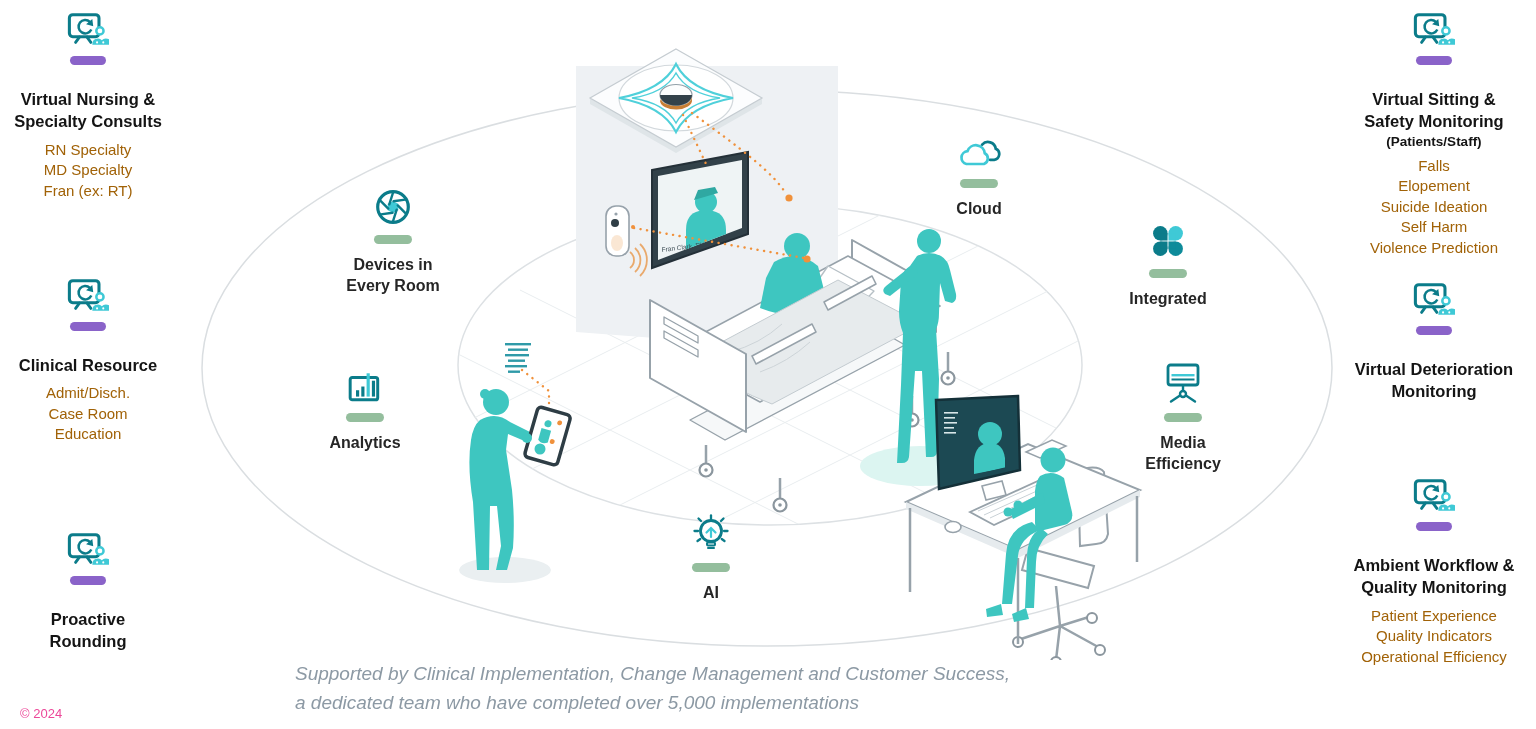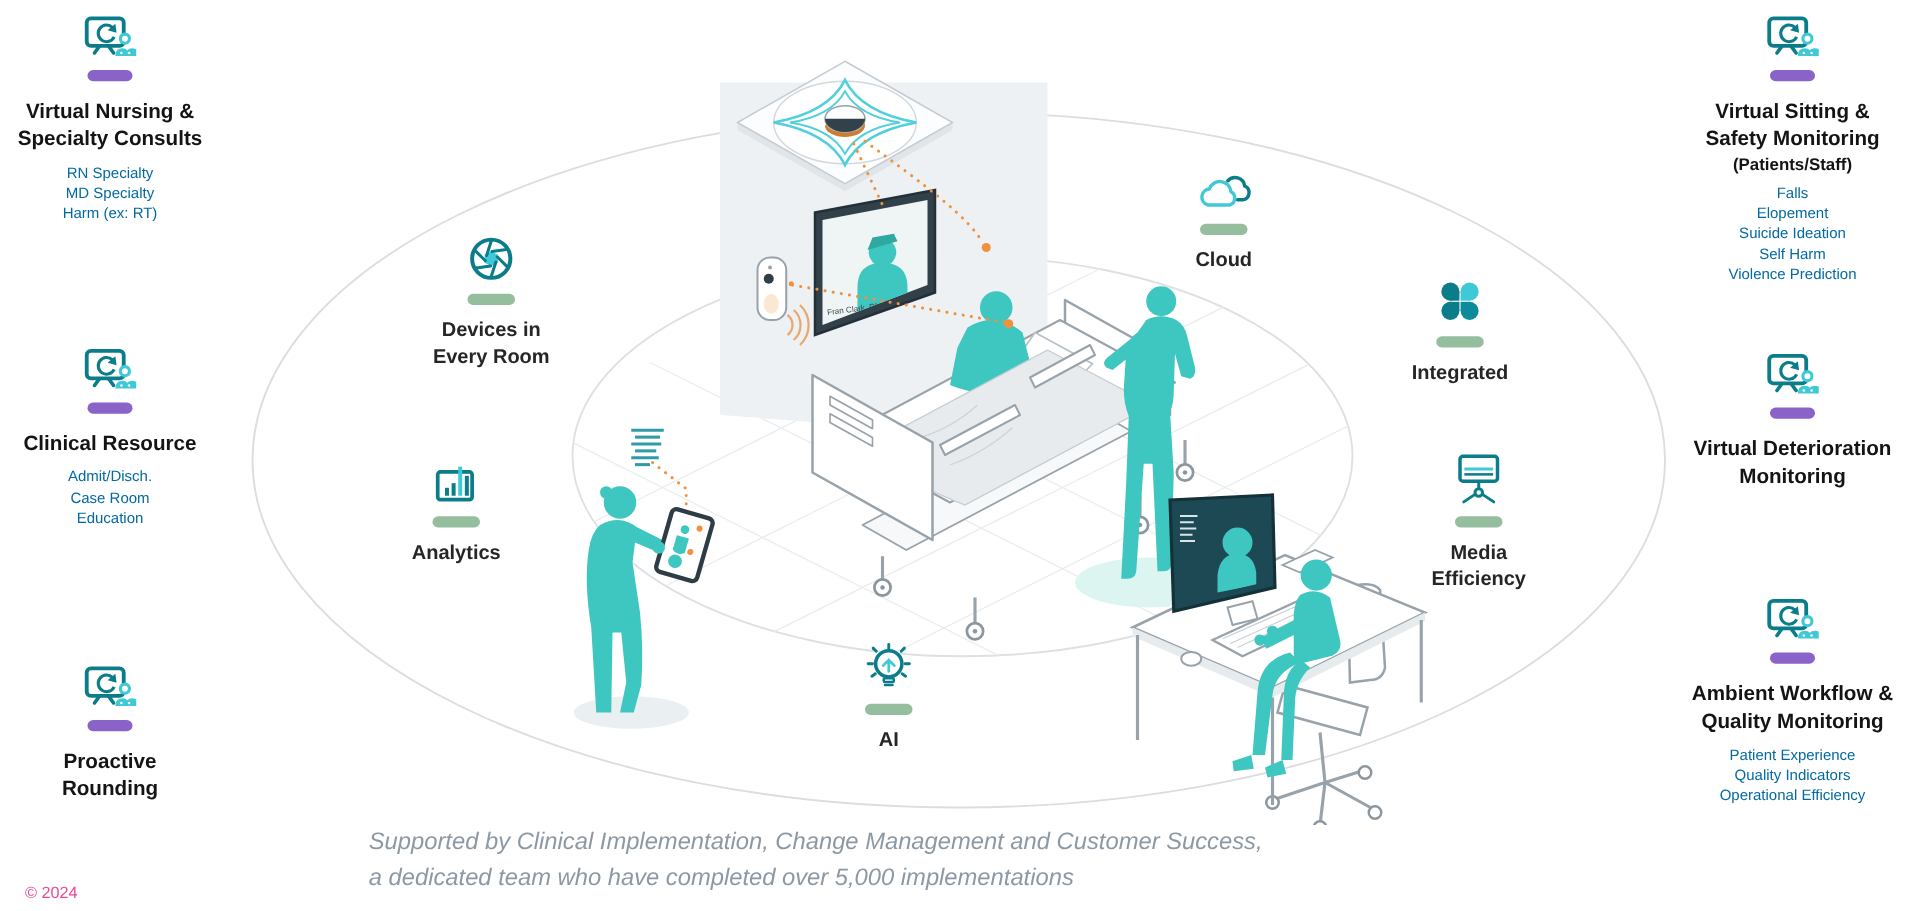--- a/index.html
+++ b/index.html
@@ -3,24 +3,24 @@
 <meta charset="utf-8">
 <style>
   html,body{margin:0;padding:0;background:#fff;}
   .canvas{position:relative;width:1536px;height:729px;background:#ffffff;overflow:hidden;
           font-family:"Liberation Sans",sans-serif;color:#1c1c1c;}
   .feature,.ring-item{position:absolute;text-align:center;}
   .f-icon,.r-icon{display:flex;justify-content:center;align-items:flex-end;}
   .bar{height:9px;border-radius:5px;margin:9px auto 0;}
   .bar.purple{width:36px;background:#8a63c9;}
   .bar.green{width:38px;background:#94be9d;}
-  .f-title{font-weight:bold;font-size:16.5px;line-height:1.35;color:#141414;white-space:pre-line;margin-top:13px;}
+  .f-title{font-weight:bold;font-size:16.5px;line-height:1.35;color:#141414;white-space:pre-line;margin-top:23px;}
   .f-subtitle{font-weight:bold;font-size:13.5px;color:#141414;margin-top:1px;}
   .f-items{margin-top:7px;}
-  .f-item{font-size:12px;color:#0369a1;line-height:1.37;}
+  .f-item{font-size:15px;color:#a16207;line-height:1.37;}
   .r-label{font-weight:bold;font-size:16px;color:#262626;line-height:1.32;white-space:pre-line;margin-top:10px;}
   .footer{position:absolute;left:295px;top:660px;width:930px;font-style:italic;
           font-size:19px;color:#8c99a4;line-height:1.5;}
   .copyright{position:absolute;left:20px;top:706px;font-size:13px;color:#ec4899;}
   .scene{position:absolute;left:180px;top:30px;}
 </style>
 </head>
 <body>
 
 <div class="canvas">
@@ -209,21 +209,21 @@
           <circle cx="31.5" cy="31.5" r="1.1" fill="#fff"></circle>
           <circle cx="38" cy="31.5" r="1.1" fill="#fff"></circle>
         </svg>
     </div>
     <div class="bar purple"></div>
     <div class="f-title">Virtual Nursing &amp;
 Specialty Consults</div>
     <div class="f-items">
       <div class="f-item">RN Specialty</div>
       <div class="f-item">MD Specialty</div>
-      <div class="f-item">Harm (ex: RT)</div>
+      <div class="f-item">Fran (ex: RT)</div>
     </div>
   </div>
 
   <div class="feature" style="left:3px;top:278px;width:170px">
     <div class="f-icon">
       <svg viewBox="0 0 44 36" width="42" height="35">
           <rect x="2.5" y="2.5" width="31" height="23" rx="3.5" fill="none" stroke="#0b7c8a" stroke-width="3.2"></rect>
           <path d="M24 10 a7 7 0 1 0 1.5 8" fill="none" stroke="#0b7c8a" stroke-width="2.6"></path>
           <polygon points="26.5,7 20,12.5 27.5,14.5" fill="#0b7c8a"></polygon>
           <path d="M13 26 l-4 5.5 M21 26 l4 5.5" stroke="#0b7c8a" stroke-width="3" stroke-linecap="round"></path>

